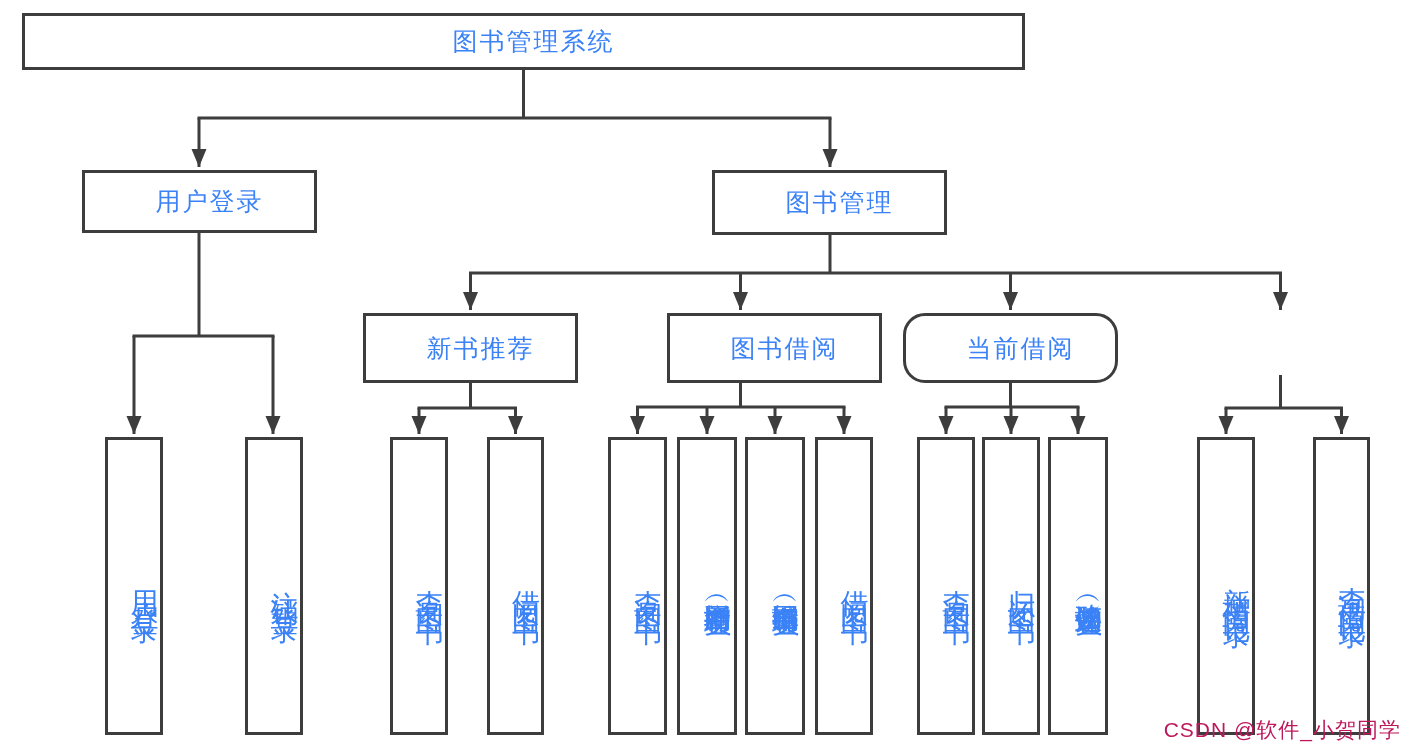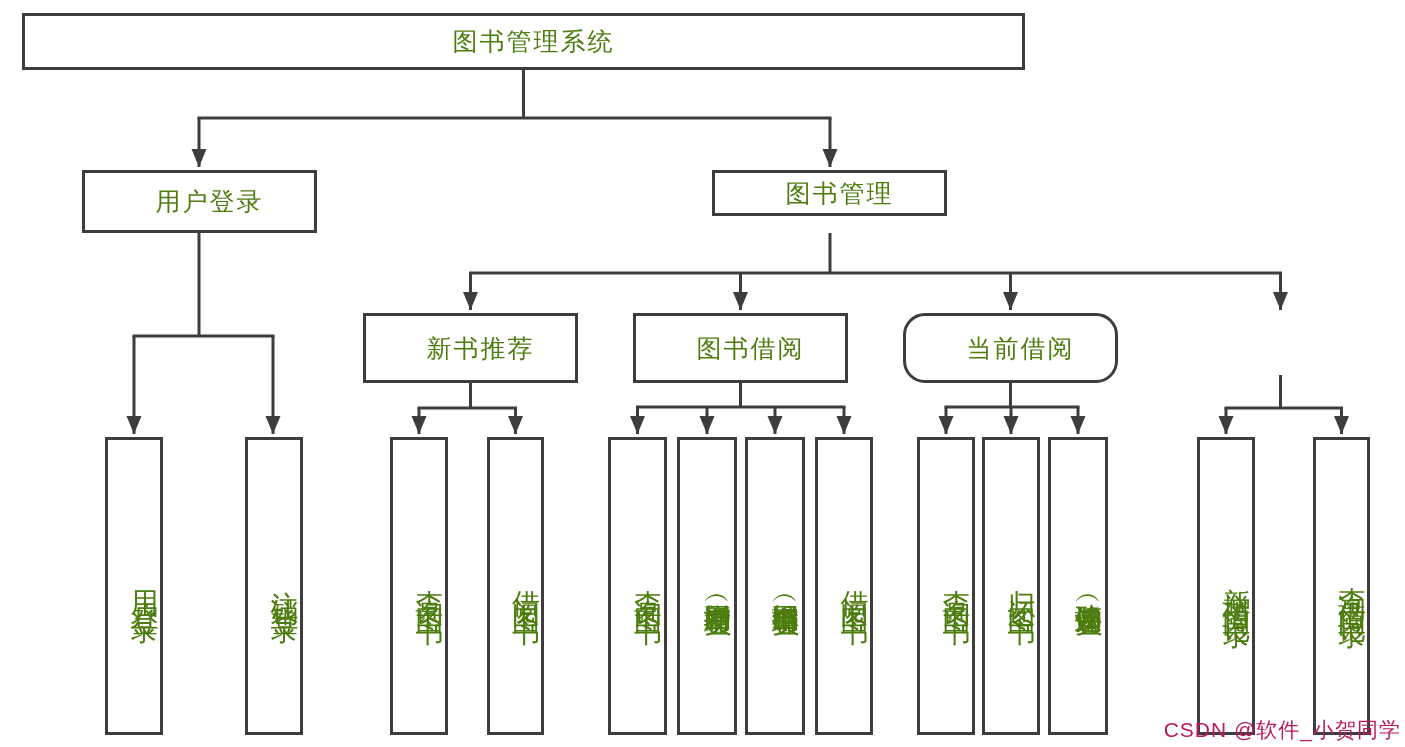--- a/index.html
+++ b/index.html
@@ -4,26 +4,26 @@
 <style>
   * { margin:0; padding:0; box-sizing:border-box; }
   html,body { background:#ffffff; }
   .canvas {
     position:relative; width:1405px; height:747px; background:#ffffff;
     font-family:"Liberation Sans","DejaVu Sans",sans-serif; overflow:hidden;
   }
   .connectors { position:absolute; left:0; top:0; width:1405px; height:747px; }
   .box {
     position:absolute; border:3px solid #3d3d3d; background:#ffffff;
-    display:flex; align-items:center; justify-content:center; color:#4d7c0f;padding-left:20px;
+    display:flex; align-items:center; justify-content:center; color:#3b82f6;padding-left:20px;
   }
   .hbox { font-size:25px; letter-spacing:2px; }
   .root  { left:22px;  top:13px;  width:1003px; height:57px; }
   .l2a   { left:82px;  top:170px; width:235px;  height:63px; }
-  .l2b   { left:712px; top:170px; width:235px;  height:46px; }
+  .l2b   { left:712px; top:170px; width:235px;  height:65px; }
   .l3    { top:313px; width:215px; height:70px; }
   .vbox  { top:437px; height:298px; }
   .vbox span {
     writing-mode:vertical-rl; text-orientation:mixed;
     font-size:28px; letter-spacing:9px; line-height:1.15;
   }
   .vbox.medium span { letter-spacing:7px; }
   .vbox.tight  span { font-size:27px; letter-spacing:1px; }
   .watermark {
     position:absolute; right:4px; bottom:3px;
@@ -97,21 +97,21 @@
   <div class="box hbox l2a">
     <span>用户登录</span>
   </div>
   <div class="box hbox l2b">
     <span>图书管理</span>
   </div>
 
   <div class="box hbox l3" style="left:363px;">
     <span>新书推荐</span>
   </div>
-  <div class="box hbox l3" style="left:633px;">
+  <div class="box hbox l3" style="left:667px;">
     <span>图书借阅</span>
   </div>
   <div class="box hbox l3" style="left:903px;border-radius:22px;">
     <span>当前借阅</span>
   </div>
 
   <div class="box vbox" style="left:105px;width:58px;">
     <span>用户登录</span>
   </div>
   <div class="box vbox" style="left:245px;width:58px;">

